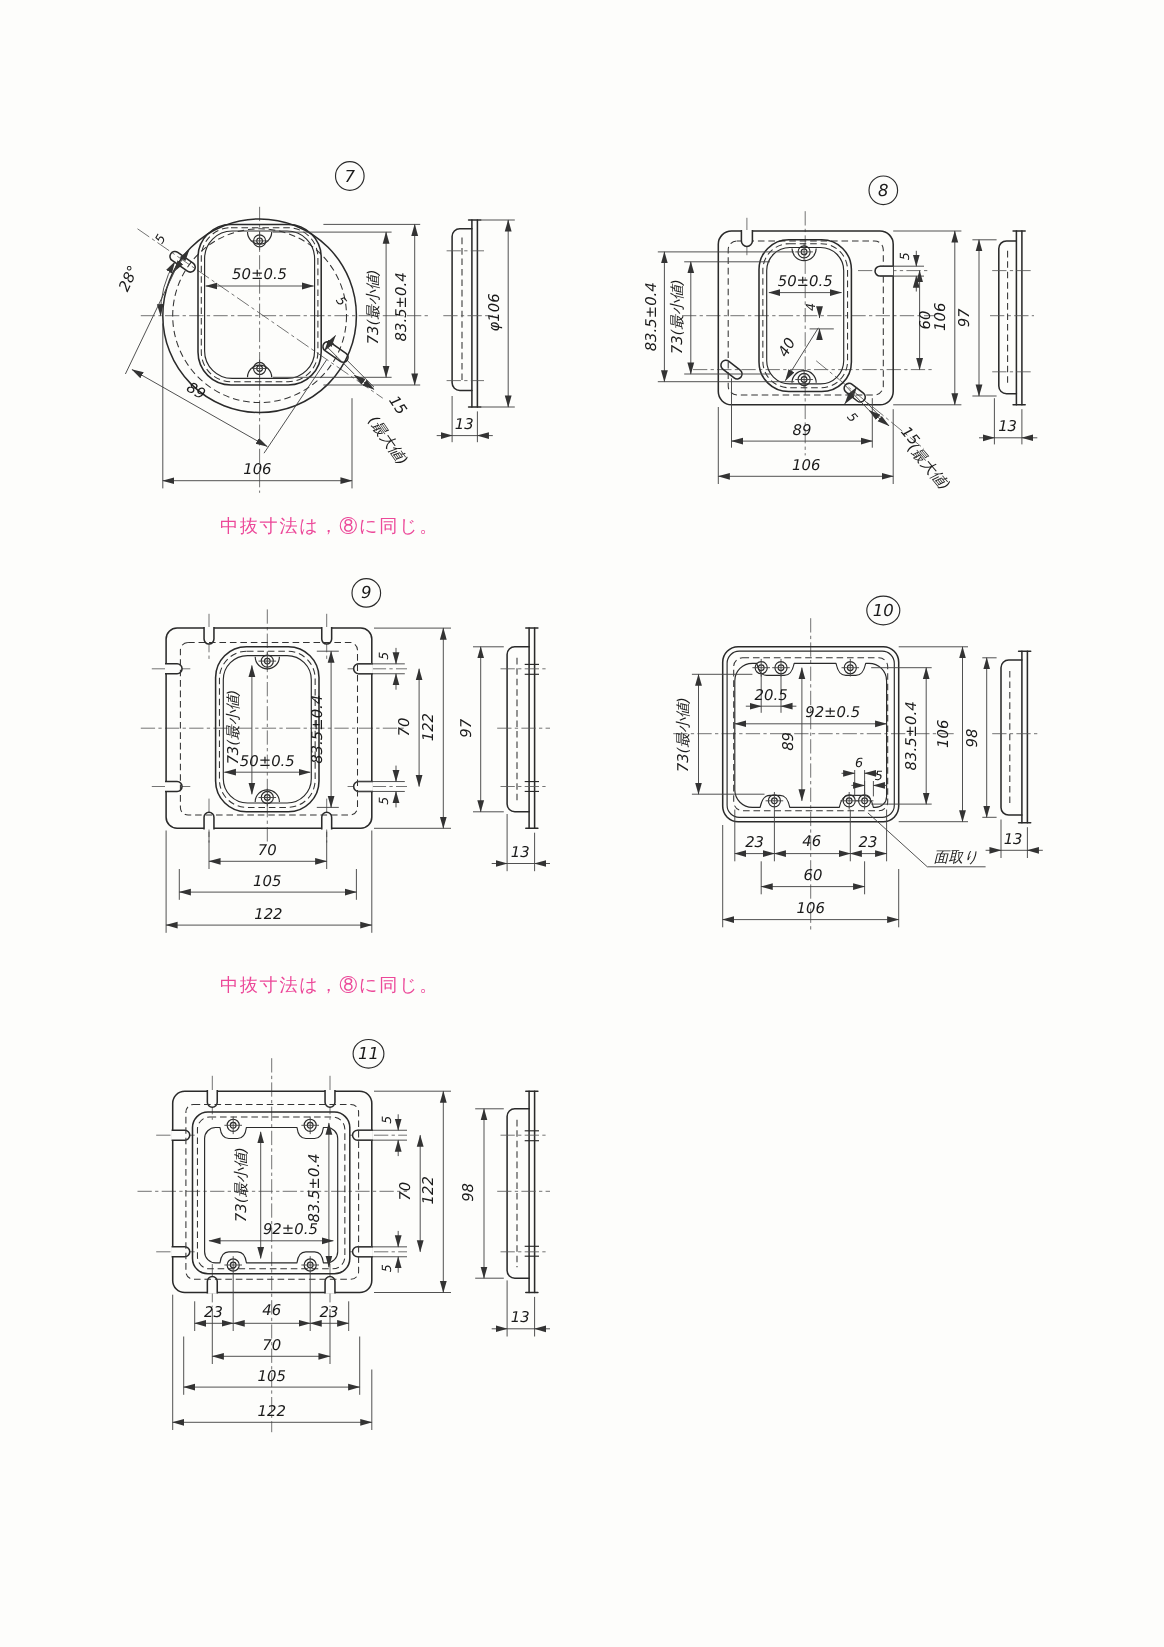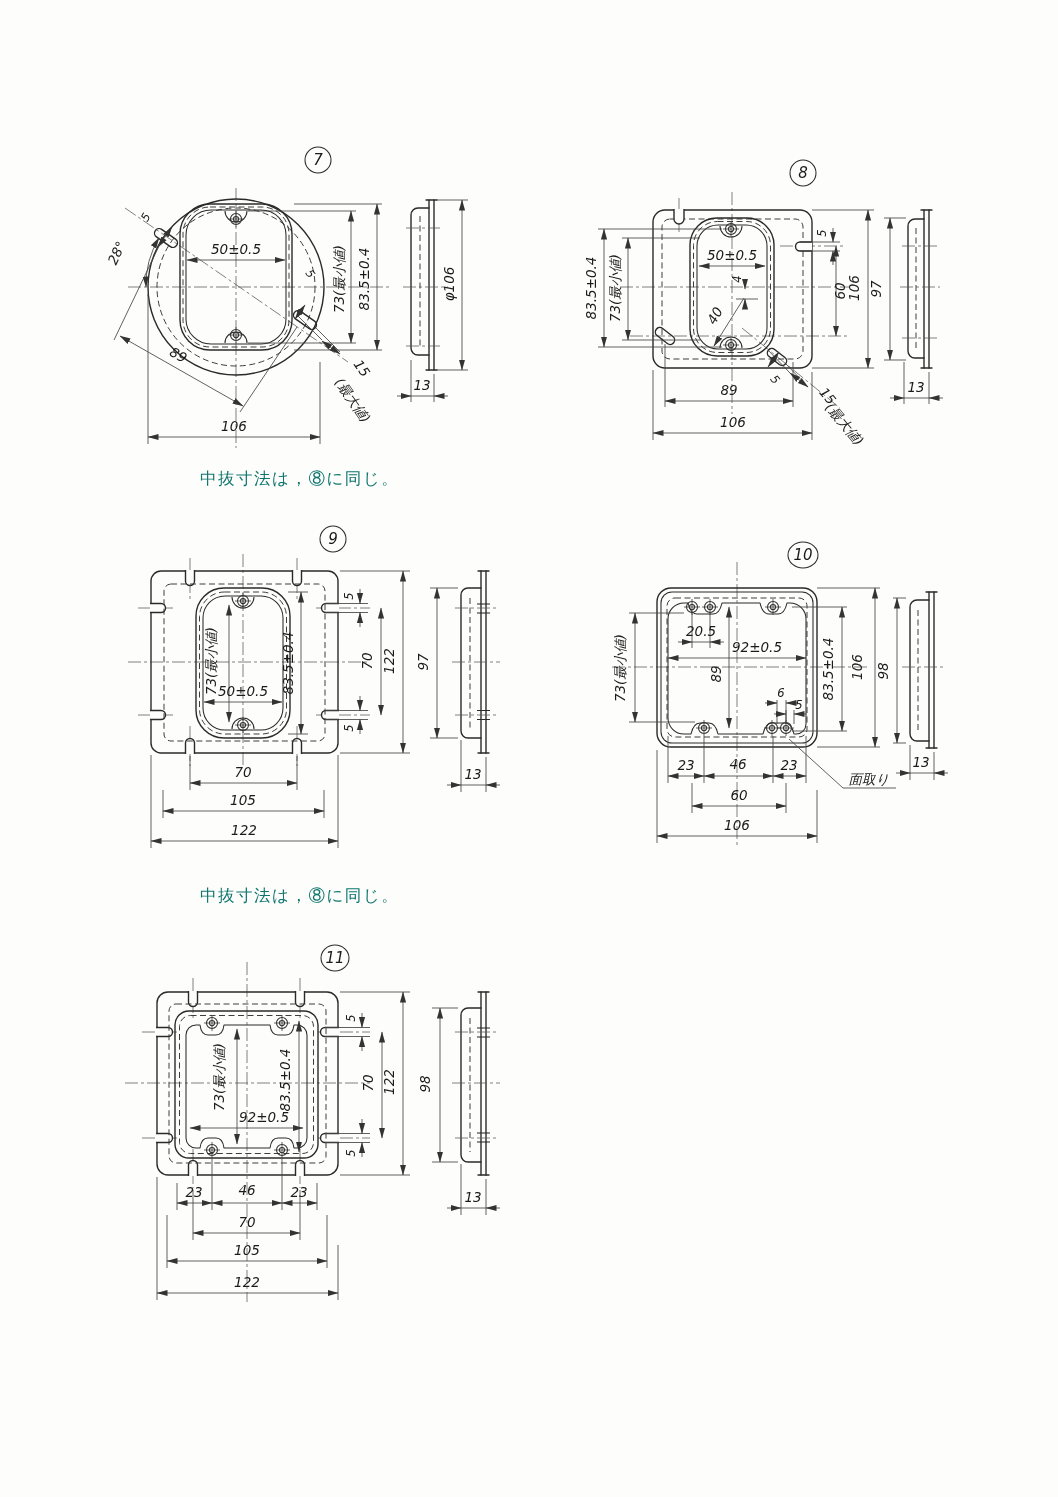--- a/index.html
+++ b/index.html
@@ -8,21 +8,21 @@
   svg{position:absolute;overflow:visible}
   .ln{fill:none;stroke:#2a2a2a;stroke-width:1.4;stroke-linejoin:round;stroke-linecap:round}
   .ln2{fill:none;stroke:#2a2a2a;stroke-width:1.05;stroke-linejoin:round}
   .tn{fill:none;stroke:#454545;stroke-width:0.85}
   .cl{fill:none;stroke:#565656;stroke-width:0.75;stroke-dasharray:13 3 3 3}
   .dsh{fill:none;stroke:#333;stroke-width:0.95;stroke-dasharray:6 3.5}
   .wn{fill:#fdfdfb;stroke:#2a2a2a;stroke-width:1.4;stroke-linejoin:round}
   text.dim{font-family:"DejaVu Sans",sans-serif;font-style:italic;font-size:13.5px;fill:#1b1b1b;text-anchor:middle}
   text.dims{font-family:"DejaVu Sans",sans-serif;font-style:italic;font-size:11.5px;fill:#1b1b1b;text-anchor:middle}
   text.fignum{font-family:"DejaVu Sans",sans-serif;font-style:italic;font-size:15px;fill:#1b1b1b;text-anchor:middle}
-  .note{position:absolute;font-family:Liberation Serif, serif;font-size:16.5px;color:#0f766e;letter-spacing:1.5px;white-space:nowrap}
+  .note{position:absolute;font-family:Liberation Serif, serif;font-size:16.5px;color:#ec4899;letter-spacing:1.5px;white-space:nowrap}
 </style>
 </head>
 <body>
 
 <div class="sheet"></div>
 
 <svg style="left:40px;top:140px;width:470px;height:320px" viewBox="40 140 470 320">
   <defs>
     <marker id="ar7" markerWidth="12" markerHeight="8" refX="10.5" refY="4" orient="auto-start-reverse" markerUnits="userSpaceOnUse">
         <path d="M0,0.9 L11,4 L0,7.1 Z" fill="#333"></path>

